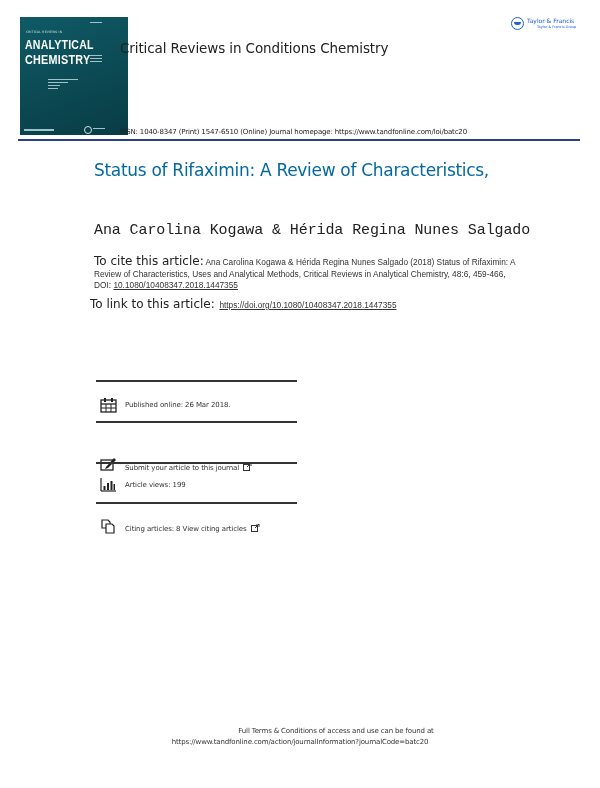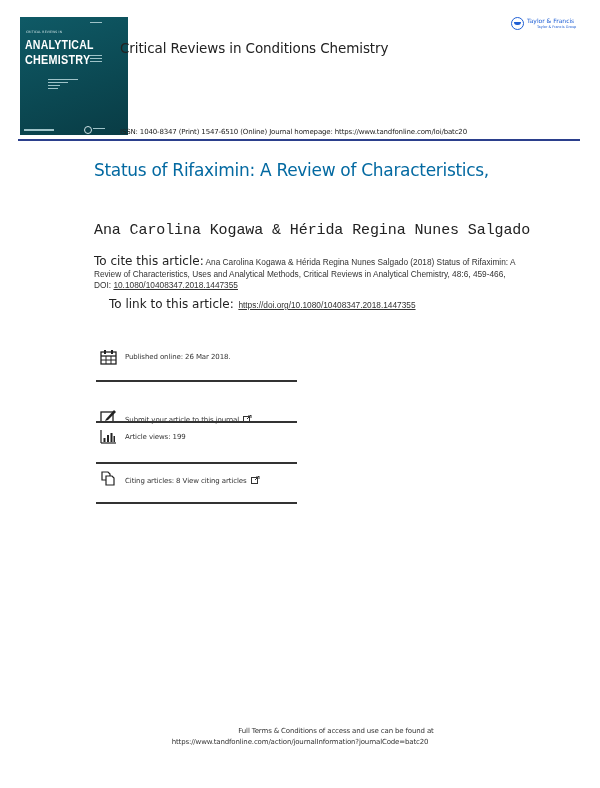--- a/index.html
+++ b/index.html
@@ -24,22 +24,22 @@
   .logo .name { left: 16px; top: 0px; font-size: 6px; color: #1f5fd4; white-space: nowrap; }
   .logo .grp { left: 26px; top: 8px; font-size: 3.5px; color: #1f5fd4; white-space: nowrap; }
   .issn { left: 120px; top: 128px; font-size: 7px; color: #222; white-space: nowrap; letter-spacing: -0.15px; }
   .issn a { color: #222; }
   .rule { left: 18px; top: 139px; width: 562px; height: 2px; background: #2b3f8c; }
   .article-title { left: 94px; top: 159px; font-size: 17px; line-height: 22px; color: #0369a1; letter-spacing: -0.3px; }
   .authors { left: 94px; top: 222px; font-size: 15px; color: #222; letter-spacing: -0.1px; font-family: Liberation Mono, monospace; }
   .cite { left: 94px; top: 256px; width: 430px; font-family: "Liberation Sans", sans-serif; font-size: 8.3px; line-height: 11.6px; color: #333; }
   .cite .lbl, .link .lbl { font-family: "DejaVu Sans", sans-serif; font-weight: normal; color: #222; font-size: 12px; }
   .cite a, .link a { color: #333; text-decoration: underline; }
-  .link { left: 109px; top: 297px; font-family: "Liberation Sans", sans-serif; font-size: 8.3px; color: #333; white-space: nowrap; }
-  .info-item { left: 96px; width: 201px; height: 40px; }
+  .link { left: 90px; top: 297px; font-family: "Liberation Sans", sans-serif; font-size: 8.3px; color: #333; white-space: nowrap; }
+  .info-item { left: 96px; width: 201px; height: 40px; margin-top: 48px; }
   .info-item .ico { left: 4px; top: 0; width: 17px; height: 16px; }
   .info-item .txt { left: 29px; top: 4px; font-size: 7px; color: #333; white-space: nowrap; letter-spacing: -0.1px; }
   .sep { left: 96px; width: 201px; height: 1.5px; background: #333; }
   .ext { display: inline-block; margin-left: 4px; vertical-align: -1px; }
   .footer { left: 0; width: 600px; text-align: center; font-size: 7px; color: #333; letter-spacing: -0.15px; }
 </style>
 </head>
 <body>
 
 <div class="abs cover">

